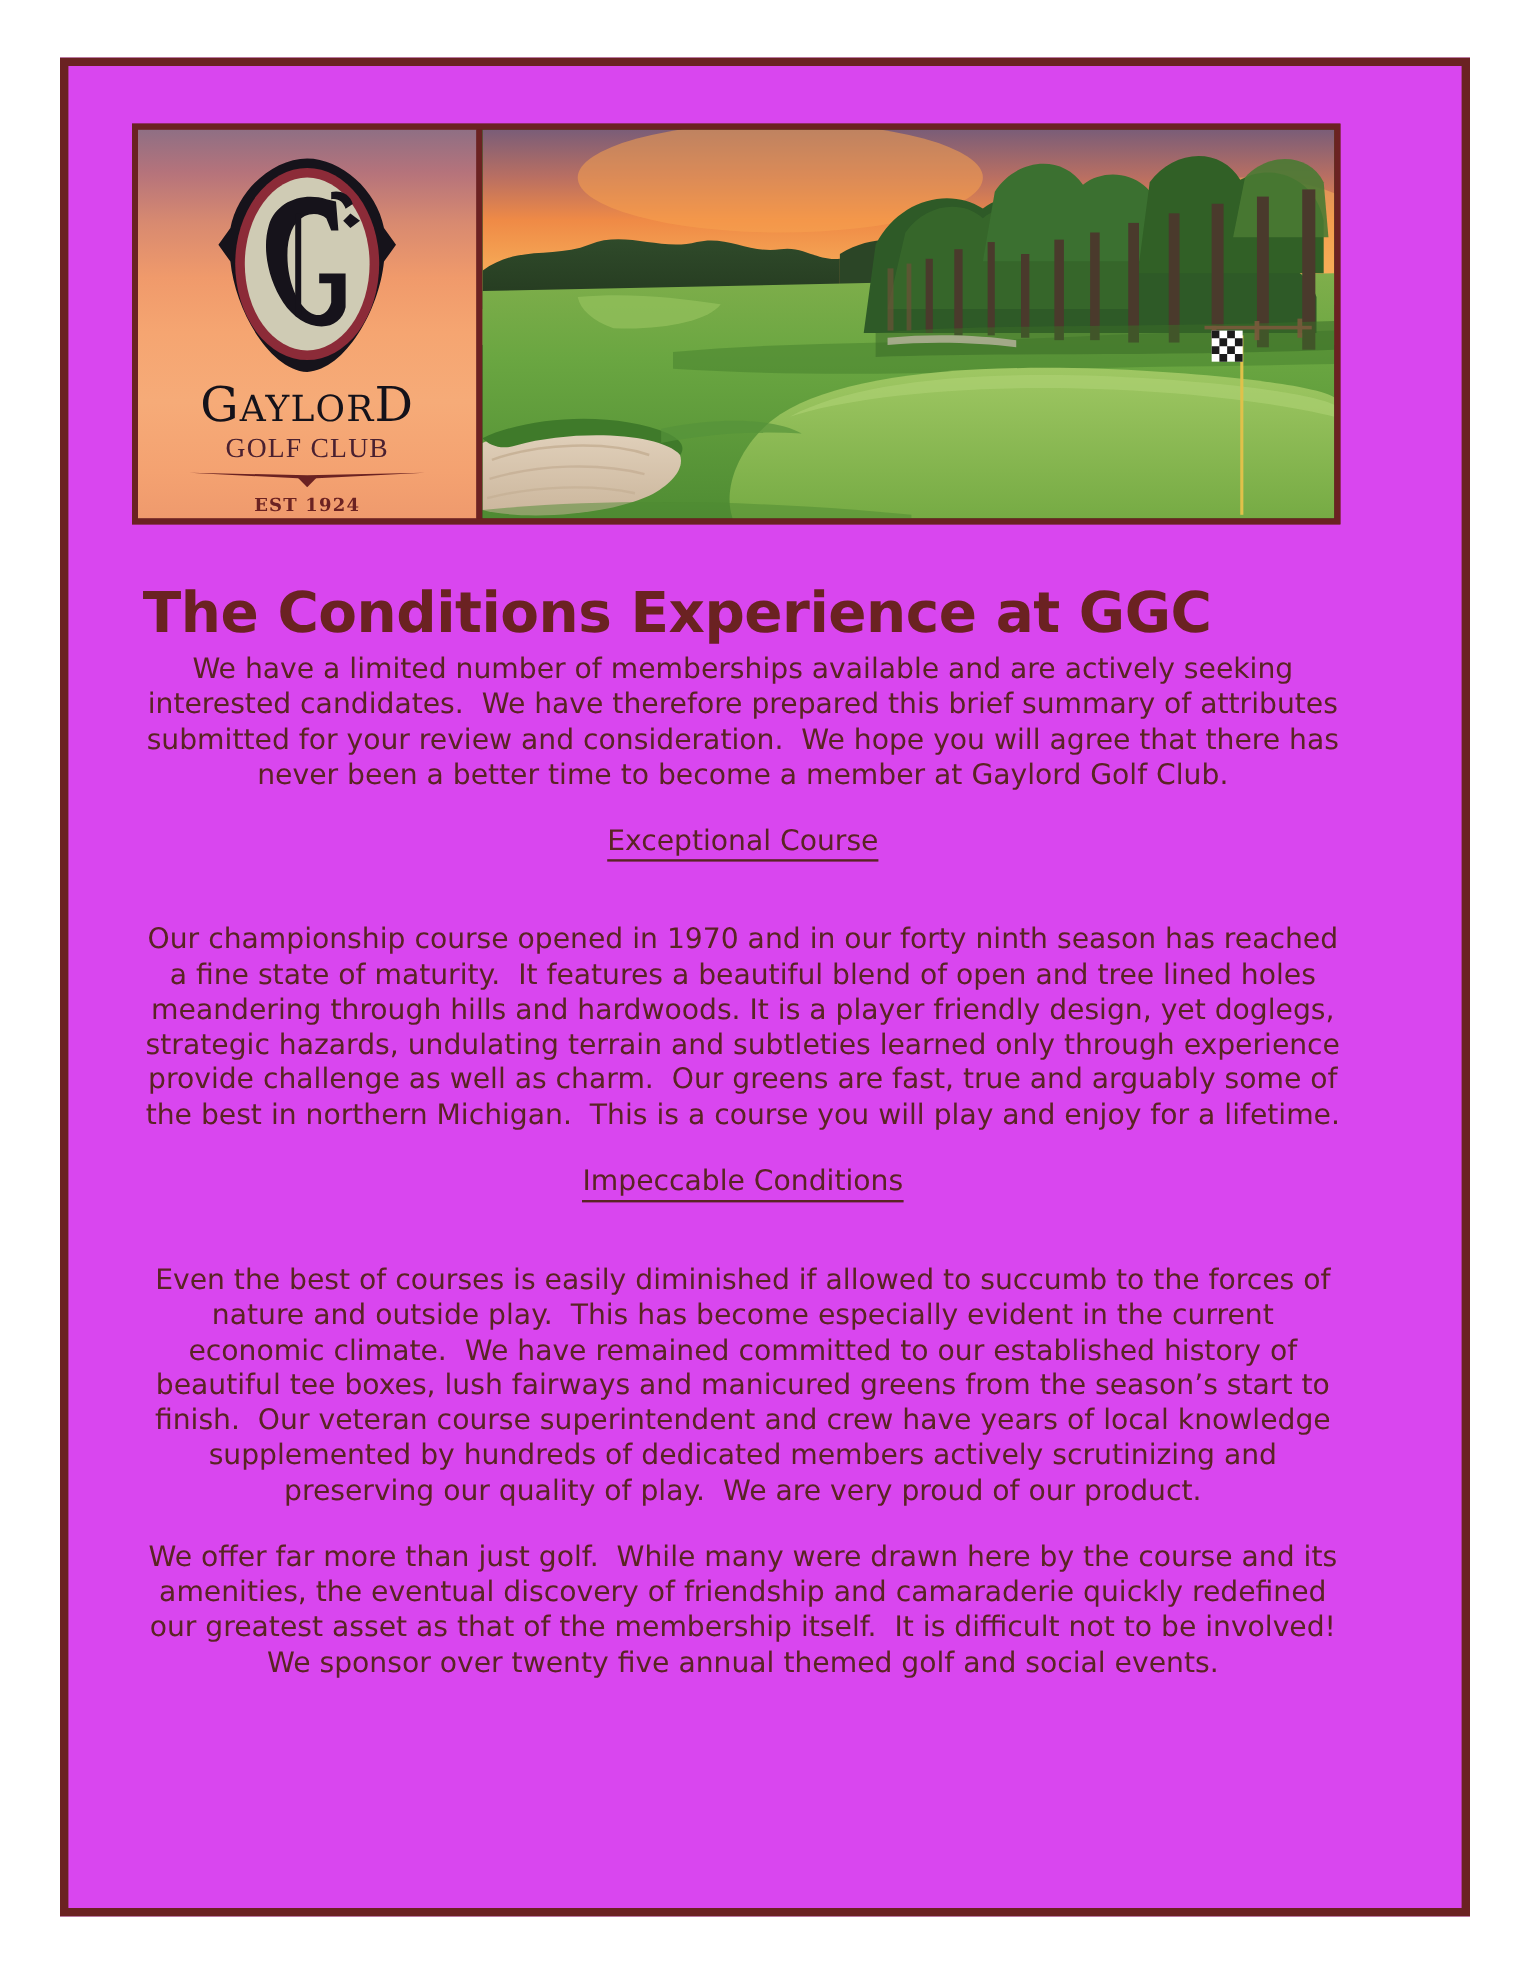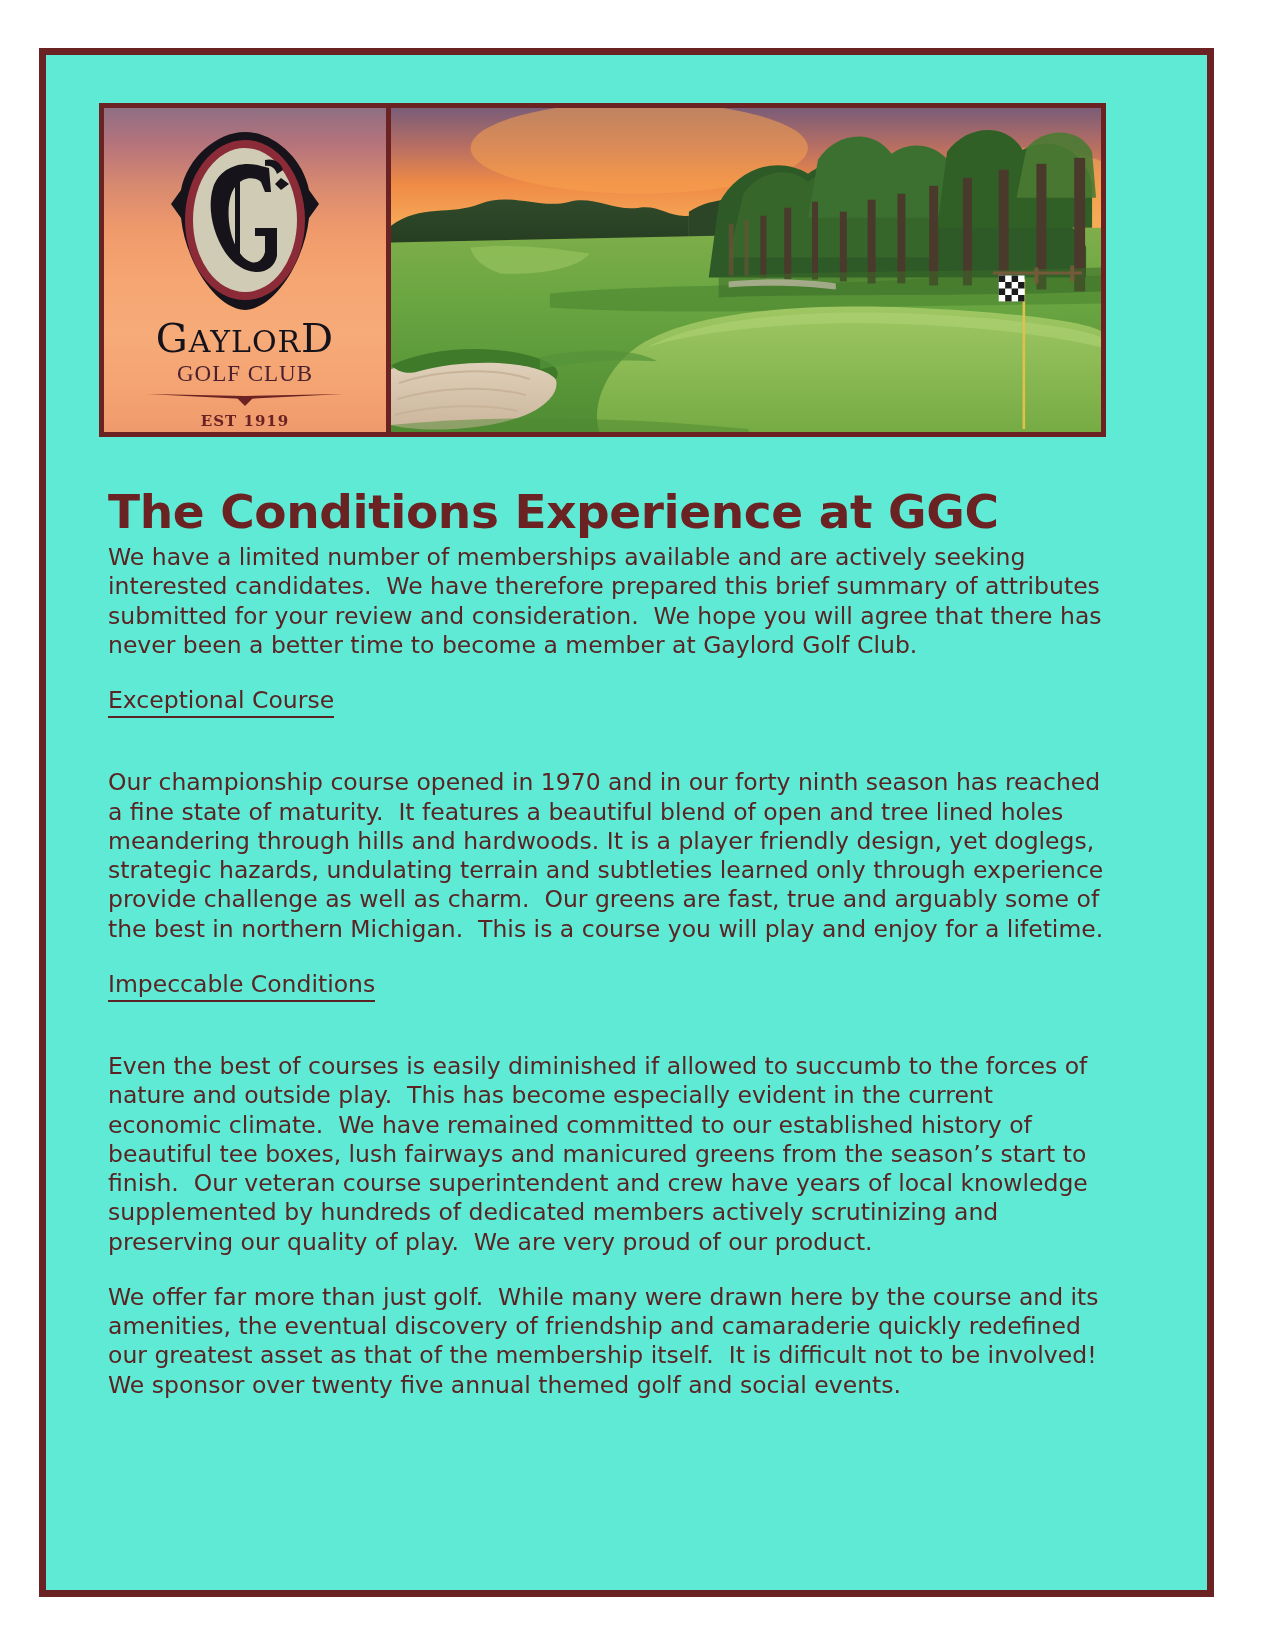--- a/index.html
+++ b/index.html
@@ -18,27 +18,27 @@
     position: relative;
     width: 1275px;
     height: 1650px;
     background: #ffffff;
     box-sizing: border-box;
   }
 
   
   .page-frame {
     position: absolute;
-    left: 39px;
+    left: 50px;
     top: 48px;
     width: 1175px;
     height: 1549px;
     border: 7px solid #6b2222;
     box-sizing: border-box;
-    background: #5eead4;
+    background: #d946ef;
   }
 
   
   .banner {
     position: absolute;
     left: 53px;
     top: 48px;
     width: 1007px;
     height: 334px;
     border: 5px solid #6b2222;
@@ -138,20 +138,21 @@
     letter-spacing: -0.4px;
     color: #6b2222;
     line-height: 1.12;
   }
 
   .body-col {
     position: absolute;
     left: 62px;
     top: 488px;
     width: 1000px;
+    text-align: center;
   }
 
   p.para {
     margin: 0 0 26px 0;
     font-family: "DejaVu Sans", sans-serif;
     font-size: 23.5px;
     line-height: 1.245;
     color: #5a2424;
     white-space: pre-wrap;
   }
@@ -208,21 +209,21 @@
           <span>GOLF CLUB</span>
         </div>
 
         <div class="brand-rule">
           <svg viewBox="0 0 200 14" xmlns="http://www.w3.org/2000/svg">
             <path d="M2 2 L100 4 L198 2 L100 7 Z" fill="#6b2222"></path>
             <path d="M92 6 L108 6 L100 14 Z" fill="#6b2222"></path>
           </svg>
         </div>
 
-        <div class="brand-est">EST 1919</div>
+        <div class="brand-est">EST 1924</div>
       </div>
 
       <div class="banner-photo">
         <svg viewBox="0 0 715 325" preserveAspectRatio="none" xmlns="http://www.w3.org/2000/svg">
           <defs>
             <linearGradient id="sky" x1="0" y1="0" x2="0" y2="1">
               <stop offset="0%" stop-color="#7a5d78"></stop>
               <stop offset="22%" stop-color="#b96f62"></stop>
               <stop offset="42%" stop-color="#ef8a46"></stop>
               <stop offset="62%" stop-color="#f5a554"></stop>

